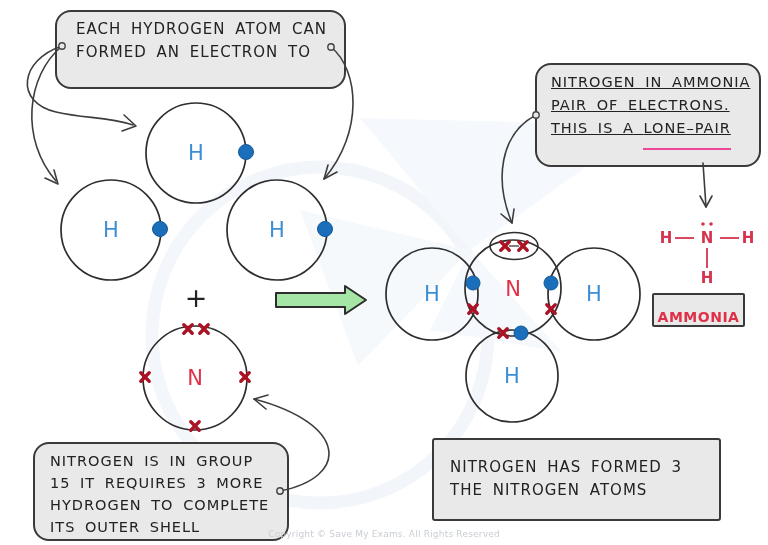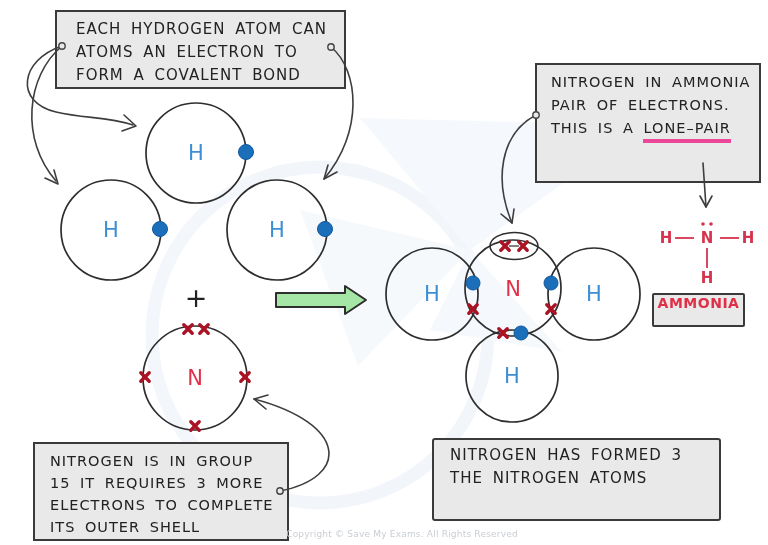--- a/index.html
+++ b/index.html
@@ -5,42 +5,42 @@
   html,body { margin:0; padding:0; background:#ffffff; }
   #stage {
     position:relative; width:768px; height:545px; background:#ffffff;
     font-family:"DejaVu Sans", sans-serif; overflow:hidden;
   }
   #stage svg { position:absolute; left:0; top:0; }
   #fg-svg { pointer-events:none; }
 
   .callout {
     position:absolute; box-sizing:border-box;
-    background:#e9e9e9; border:2px solid #3a3a3a; border-radius:0;
+    background:#e9e9e9; border:2px solid #3a3a3a; border-radius:16px;
     color:#222; letter-spacing:1px; word-spacing:4px;
   }
   .callout .line { display:block; white-space:nowrap; }
 
   #co-hydrogen { left:55px; top:10px;  width:291px; height:79px; padding:6px 0 0 19px; font-size:15px;   line-height:23px; }
   #co-nitrogen { left:33px; top:442px; width:256px; height:99px; padding:6px 0 4px 15px; font-size:14.5px; line-height:22px; }
-  #co-lonepair { left:535px; top:63px; width:226px; height:120px; padding:6px 0 0 14px; font-size:14.5px; line-height:23px; }
-  #co-bonds    { left:432px; top:438px; width:289px; height:83px; padding:4px 0 0 16px; font-size:15px;  line-height:23px; border-radius:3px; }
-
-  .underlined { border-bottom:4px solid #ec4899; padding-bottom:3px; }
+  #co-lonepair { left:535px; top:63px; width:226px; height:104px; padding:6px 0 0 14px; font-size:14.5px; line-height:23px;text-decoration:underline; }
+  #co-bonds    { left:432px; top:438px; width:289px; height:83px; padding:16px 0 0 16px; font-size:15px;  line-height:23px; border-radius:3px; }
+
+  .underlined { border-bottom:2px solid #ec4899; padding-bottom:12px; }
 
   #ammonia-box {
     position:absolute; left:652px; top:293px; width:93px; height:34px; box-sizing:border-box;
     background:#e9e9e9; border:2.5px solid #3a3a3a; border-radius:2px;
     color:#e03048; font-size:14px; font-weight:600; letter-spacing:0.5px;
-    display:flex; align-items:flex-start; justify-content:center;
+    display:flex; align-items:flex-end; justify-content:center;
   }
 
   #copyright {
     position:absolute; left:50%; top:529px; transform:translateX(-50%);
-    font-size:9px; color:#c9ced3; white-space:nowrap; letter-spacing:0.2px;margin-left:18px;
+    font-size:9px; color:#c9ced3; white-space:nowrap; letter-spacing:0.2px;
   }
 
   .atom-label   { font-size:21px; font-weight:500; fill:#3e8ed6; text-anchor:middle; }
   .n-label      { font-size:21px; font-weight:500; fill:#e23049; text-anchor:middle; }
   .plus-label   { font-size:27px; fill:#222; text-anchor:middle; }
   .formula-text { font-size:15px; font-weight:600; fill:#d6344e; text-anchor:middle; }
 </style>
 </head>
 <body>
 
@@ -140,28 +140,27 @@
       </g>
       <g fill="#d6344e">
         <circle cx="703" cy="224" r="1.8"></circle>
         <circle cx="711" cy="224" r="1.8"></circle>
       </g>
     </g>
   </svg>
 
   <div class="callout" id="co-hydrogen">
     <span class="line">EACH HYDROGEN ATOM CAN</span>
-    <span class="line">ATOMS AN ELECTRON TO</span>
-    <span class="line">FORM A COVALENT BOND</span>
+    <span class="line">FORMED AN ELECTRON TO</span>
   </div>
 
   <div class="callout" id="co-nitrogen">
     <span class="line">NITROGEN IS IN GROUP</span>
     <span class="line">15 IT REQUIRES 3 MORE</span>
-    <span class="line">ELECTRONS TO COMPLETE</span>
+    <span class="line">HYDROGEN TO COMPLETE</span>
     <span class="line">ITS OUTER SHELL</span>
   </div>
 
   <div class="callout" id="co-lonepair">
     <span class="line">NITROGEN IN AMMONIA</span>
     <span class="line">PAIR OF ELECTRONS.</span>
     <span class="line"><span>THIS IS A</span> <span class="underlined">LONE–PAIR</span></span>
   </div>
 
   <div class="callout" id="co-bonds">

